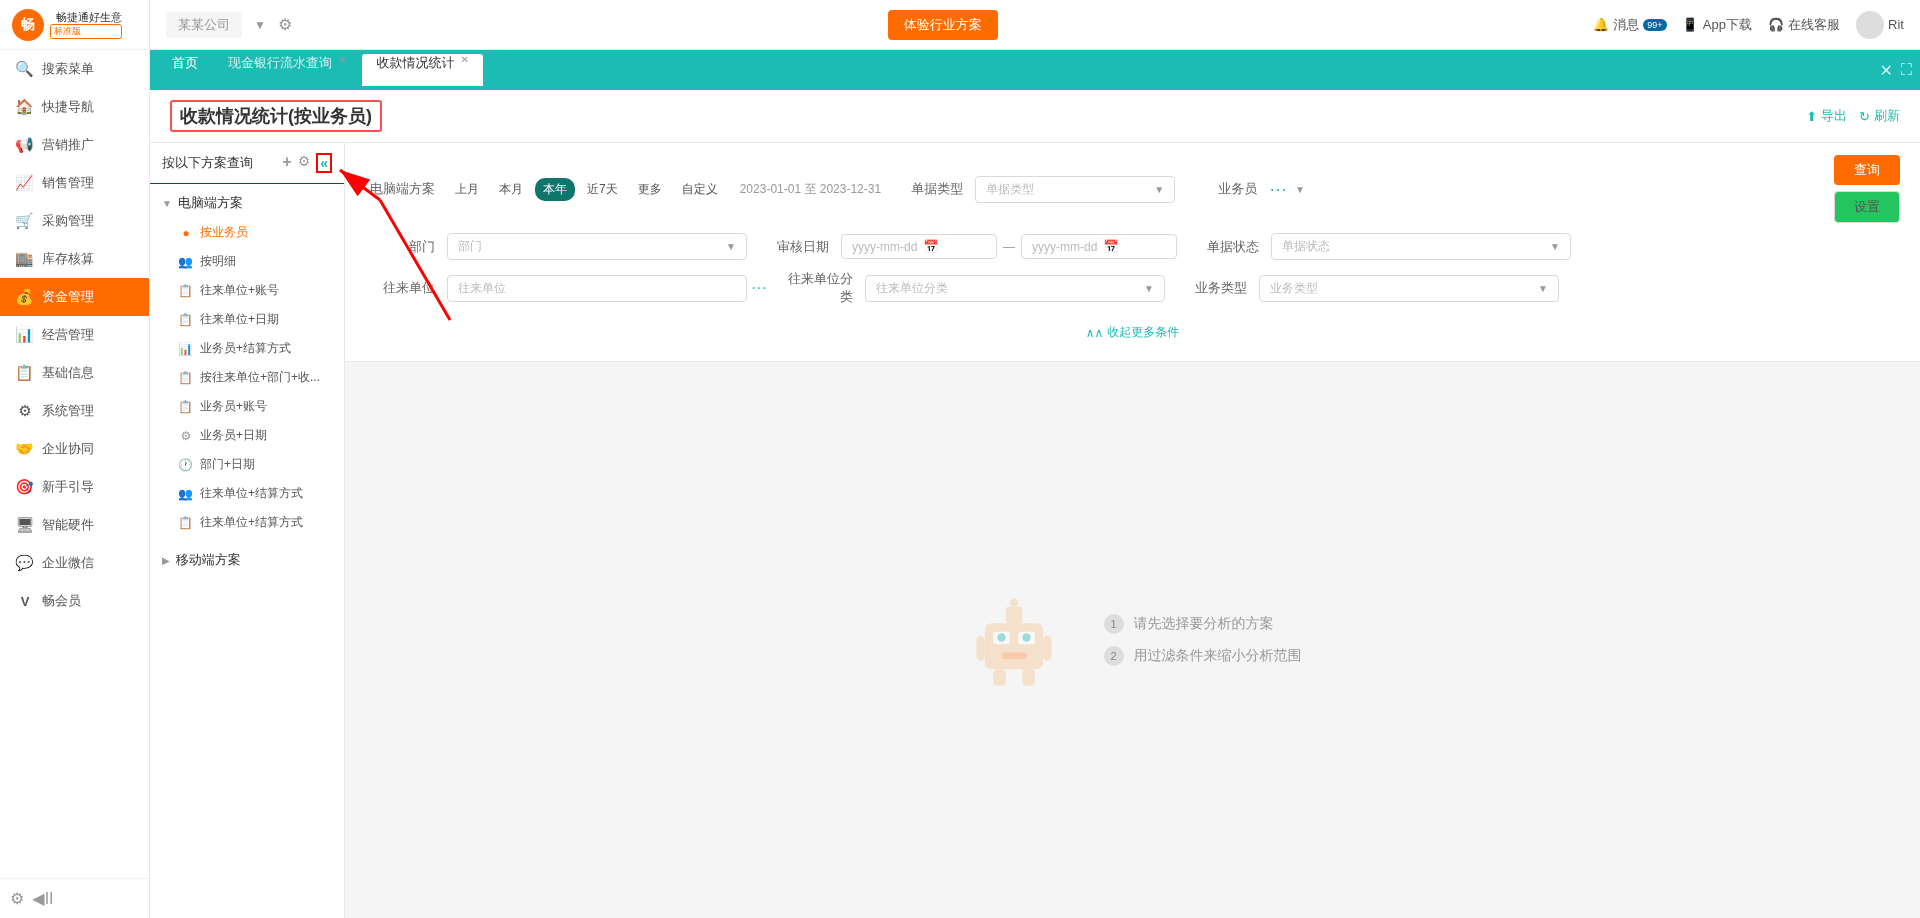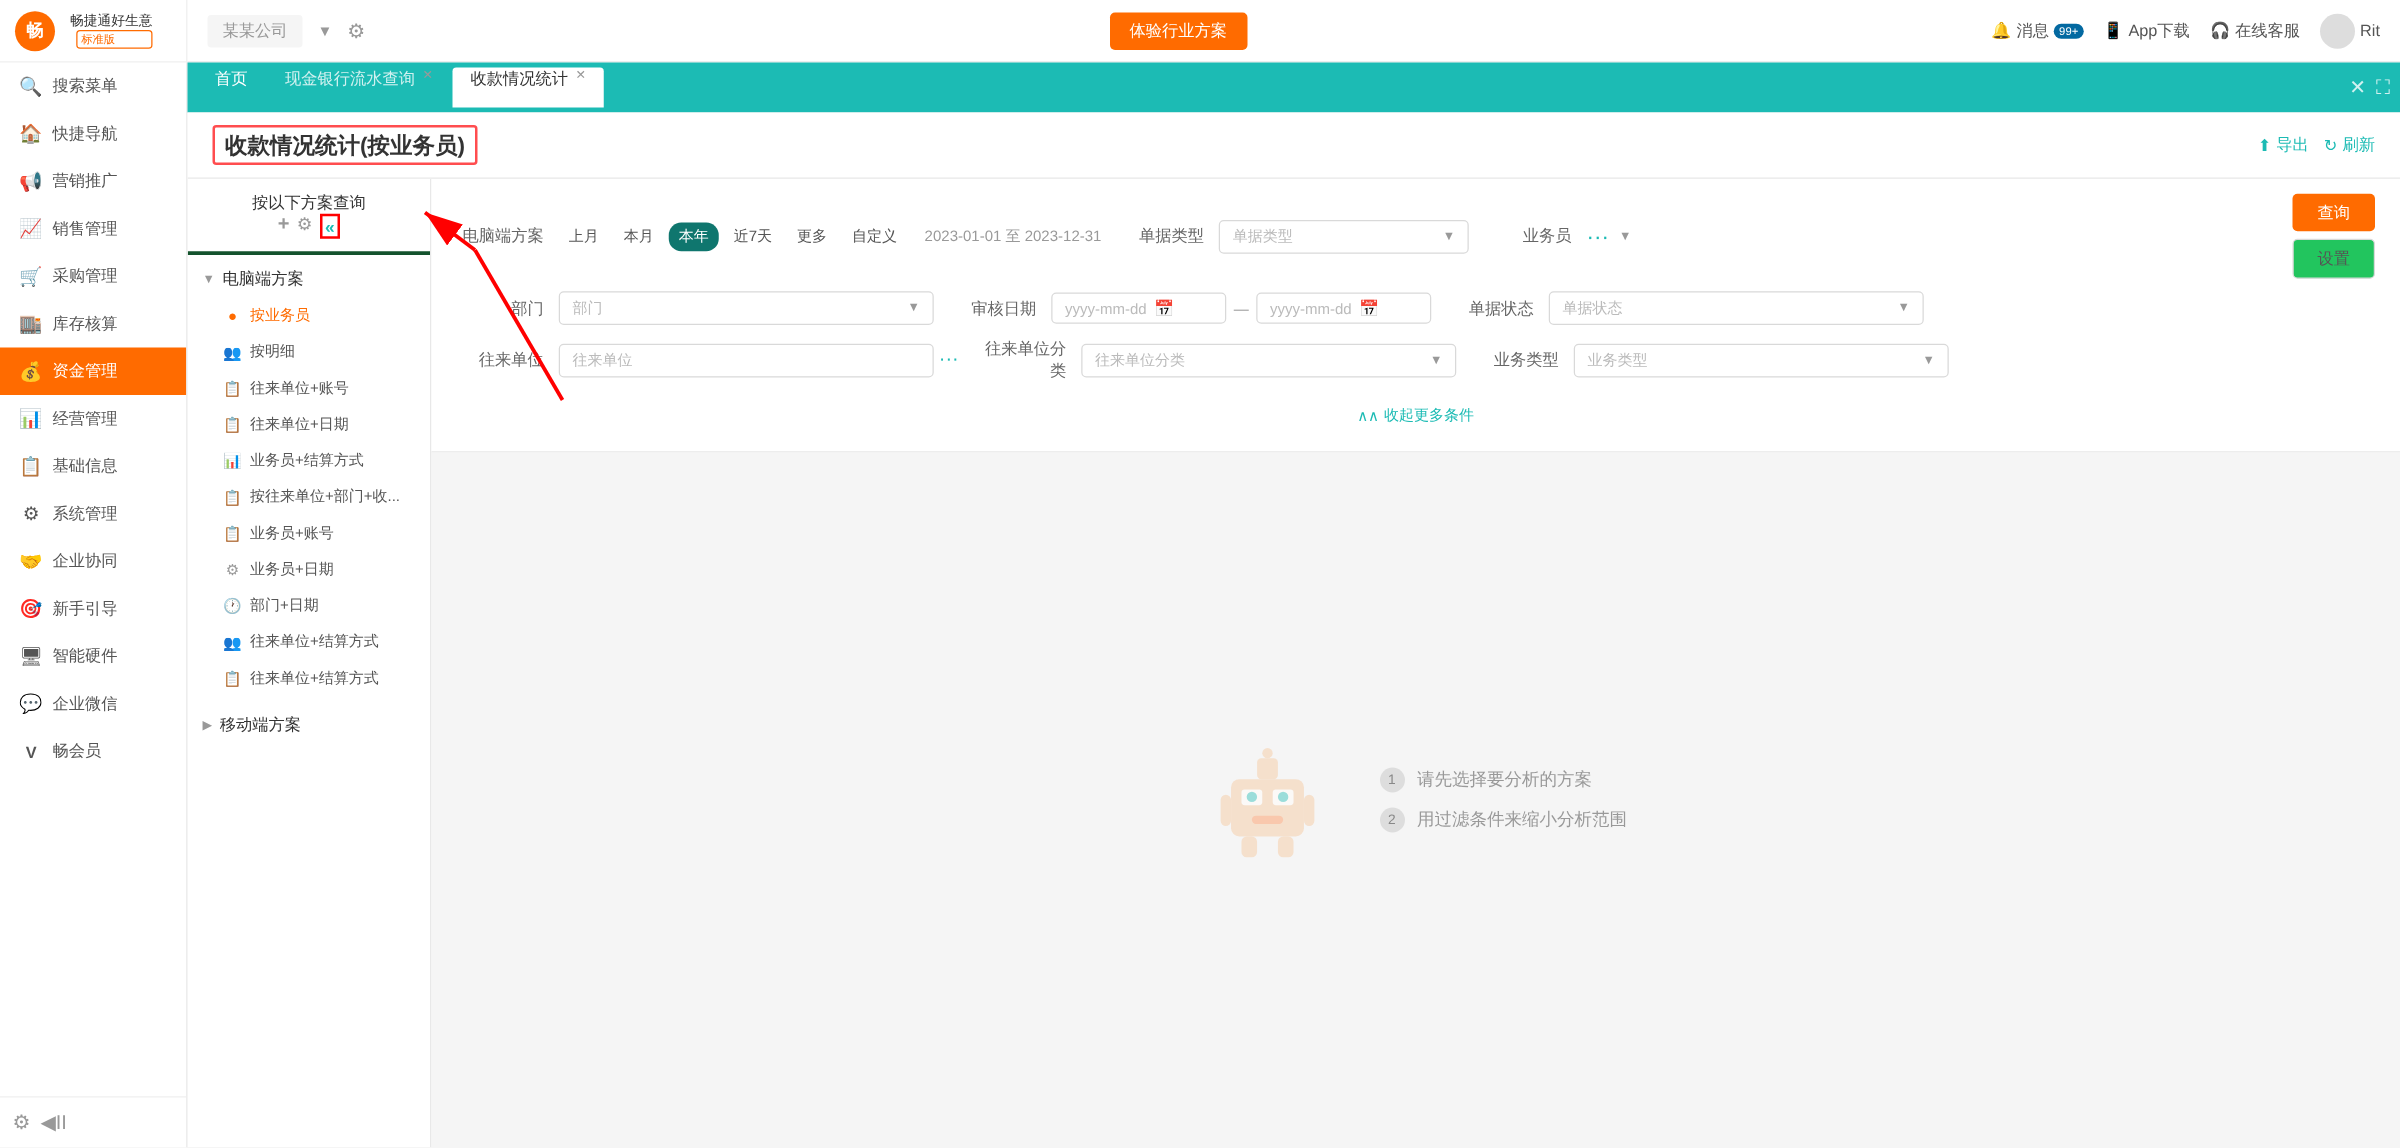--- a/index.html
+++ b/index.html
@@ -40,21 +40,21 @@
       color: #333;
       margin-left: 6px;
       line-height: 1.3;
     }
     .logo-badge {
       font-size: 9px;
       color: #ff6b00;
       border: 1px solid #ff6b00;
       border-radius: 3px;
       padding: 0 3px;
-      margin-left: 11px;
+      margin-left: 0;
     }
     .sidebar-nav {
       flex: 1;
       overflow-y: auto;
     }
     .nav-item {
       display: flex;
       align-items: center;
       padding: 10px 16px;
       cursor: pointer;
@@ -245,22 +245,21 @@
       border-right: 1px solid #e8e8e8;
       overflow-y: auto;
     }
     .panel-header {
       display: flex;
       align-items: center;
       justify-content: space-between;
       padding: 10px 12px;
       font-size: 13px;
       color: #333;
-      border-bottom: 3px solid #14532d;
-      flex-direction: column;
+      border-bottom: 1px solid #14532d;
     }
     .panel-header-left {
       display: flex;
       align-items: center;
       gap: 6px;
       font-weight: 500;
     }
     .panel-header-actions {
       display: flex;
       gap: 6px;
@@ -370,21 +369,21 @@
       background: white;
     }
     .select-box .chevron { color: #999; font-size: 10px; margin-left: auto; }
     .select-box-wide { min-width: 300px; }
     .input-box {
       border: 1px solid #d9d9d9;
       border-radius: 4px;
       padding: 4px 10px;
       font-size: 12px;
       color: #bbb;
-      width: 140px;
+      width: 156px;
       background: white;
     }
     .date-separator { color: #999; font-size: 12px; }
     .date-picker-icon { color: #bbb; cursor: pointer; font-size: 13px; }
     .more-dots { color: #1cbbb4; font-size: 16px; cursor: pointer; margin: 0 4px; }
     .btn-query {
       background: #ff6b00;
       color: white;
       border: none;
       border-radius: 4px;

